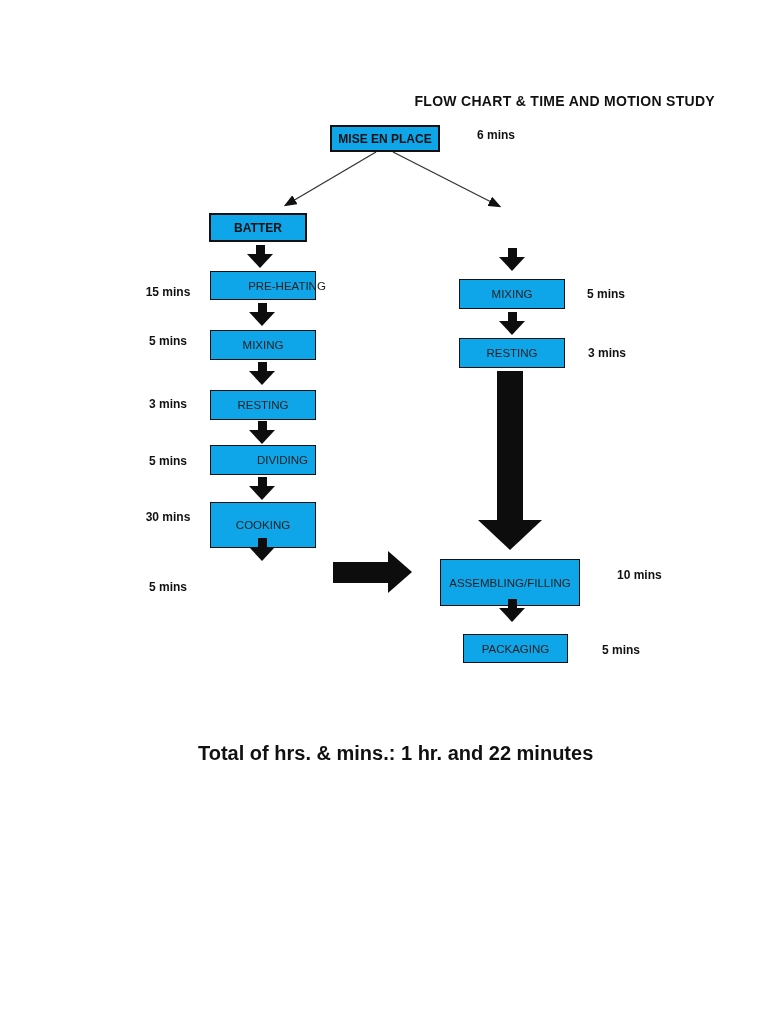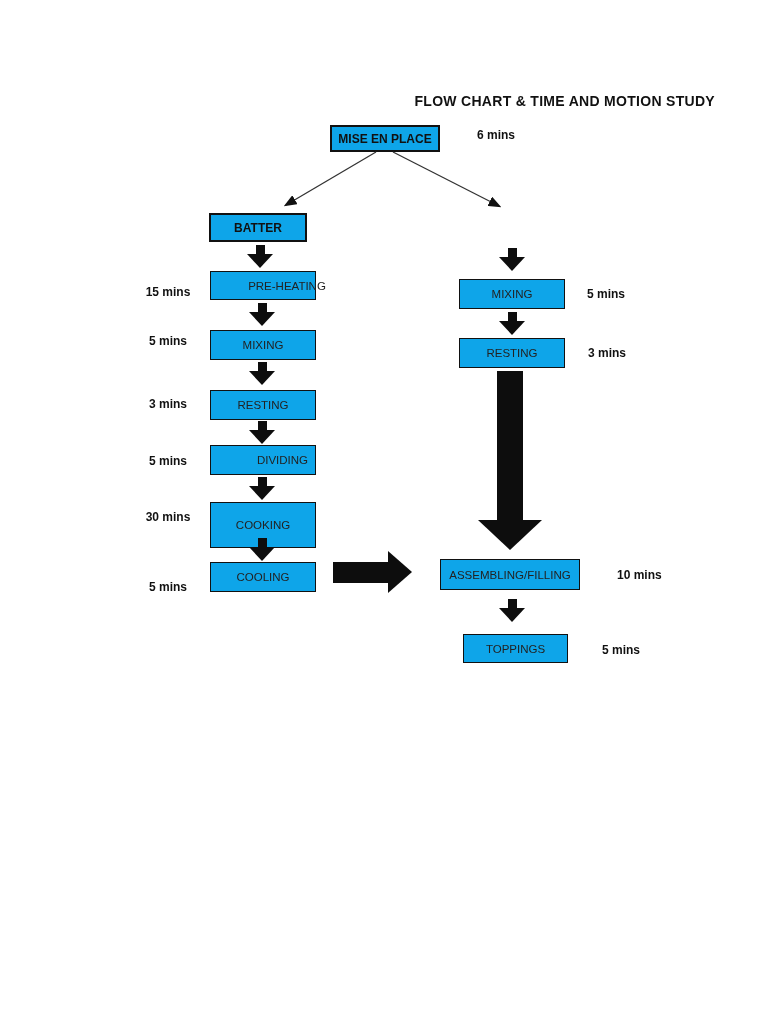--- a/index.html
+++ b/index.html
@@ -104,21 +104,20 @@
   </div>
 
   <div class="box" style="left:210px; top:502px; width:106px; height:46px;">COOKING</div>
   <div class="time left" style="left:143px; top:510px;">30 mins</div>
 
   <div class="sarrow" style="left:249px; top:538px;">
     <div class="shaft"></div>
       <div class="head"></div>
   </div>
 
-  <div class="box" style="left:210px; top:562px; width:106px; height:30px;">COOLING</div>
   <div class="time left" style="left:143px; top:580px;">5 mins</div>
 
   <div class="harrow" style="left:333px; top:551px;">
     <div class="shaft"></div>
       <div class="head"></div>
   </div>
 
 
   <div class="sarrow" style="left:499px; top:248px;">
     <div class="shaft"></div>
@@ -134,25 +133,26 @@
   </div>
 
   <div class="box" style="left:459px; top:338px; width:106px; height:30px;">RESTING</div>
   <div class="time" style="left:588px; top:346px;">3 mins</div>
 
   <div class="varrow" style="left:478px; top:371px;">
     <div class="shaft"></div>
       <div class="head"></div>
   </div>
 
-  <div class="box" style="left:440px; top:559px; width:140px; height:31px;">ASSEMBLING/FILLING</div>
+  <div class="box" style="left:440px; top:559px; width:140px; height:47px;">ASSEMBLING/FILLING</div>
   <div class="time" style="left:617px; top:568px;">10 mins</div>
 
   <div class="sarrow" style="left:499px; top:599px;">
     <div class="shaft"></div>
       <div class="head"></div>
   </div>
 
-  <div class="box" style="left:463px; top:634px; width:105px; height:29px;">TOPPINGS</div>
+  <div class="box" style="left:463px; top:634px; width:105px; height:29px;">PACKAGING</div>
   <div class="time" style="left:602px; top:643px;">5 mins</div>
 
+  <div class="total">Total of hrs. &amp; mins.: 1 hr. and 22 minutes</div>
 
 </div>
 
 </body></html>

